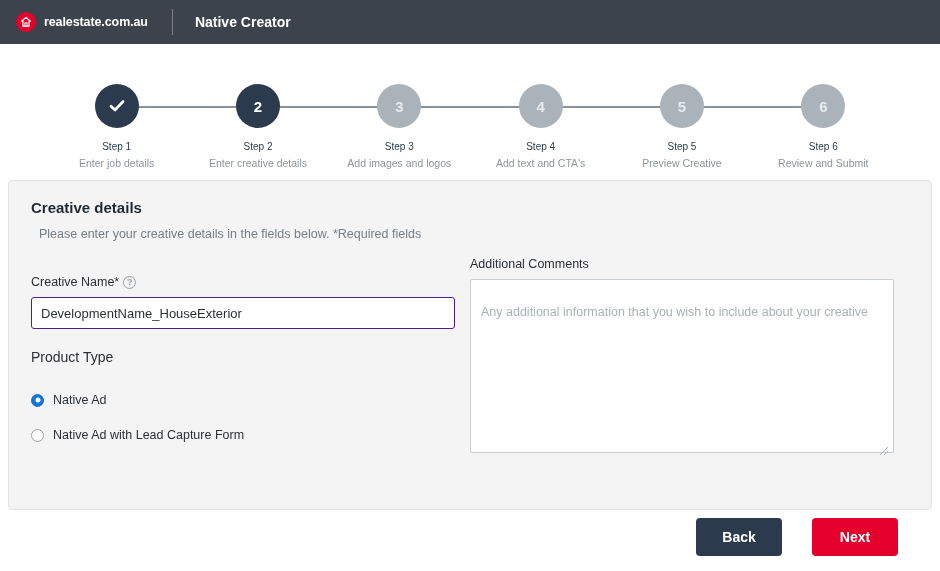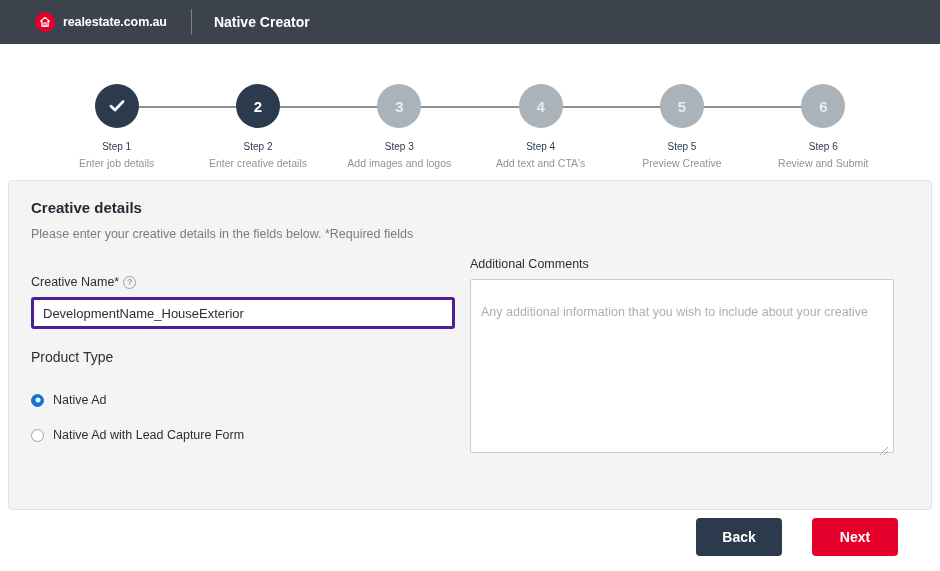--- a/index.html
+++ b/index.html
@@ -11,21 +11,21 @@
     overflow: hidden;
     position: relative;
   }
 
   
   .header {
     height: 44px;
     background: #3c434c;
     display: flex;
     align-items: center;
-    padding-left: 35px;
+    padding-left: 16px;
   }
   .brand { display:flex; align-items:center; gap:8px; }
   .logo-badge {
     width: 20px; height: 20px; border-radius: 50%;
     background: #e4002b;
     display:flex; align-items:center; justify-content:center;
   }
   .brand-name {
     color:#ffffff; font-size:12.5px; font-weight:bold; letter-spacing:-0.1px;
   }
@@ -70,42 +70,42 @@
     left:8px; top:180px; width:924px; height:330px;
     background:#f4f4f4;
     border:1px solid #e3e3e3;
     border-radius:4px;
   }
   .panel-title {
     position:absolute; left:22px; top:18px;
     font-size:15px; font-weight:bold; color:#1f2933;
   }
   .panel-sub {
-    position:absolute; left:22px; top:46px;
+    position:absolute; left:30px; top:46px;
     font-size:12.5px; color:#757d85;
   }
 
   
   .col-left { position:absolute; left:22px; top:94px; width:430px; }
   .col-right { position:absolute; left:461px; top:76px; width:424px; }
 
   .field-label {
     font-size:12.5px; color:#2b3036; margin-bottom:8px;
     display:flex; align-items:center; gap:4px;
   }
   .help-icon {
     display:inline-flex; align-items:center; justify-content:center;
     width:13px; height:13px; border-radius:50%;
     border:1px solid #9aa1a8; color:#9aa1a8;
     font-size:9px; line-height:1; font-weight:bold;
   }
 
   .text-input {
     width:424px; height:32px;
-    border:3px solid #4c1d95;
+    border:1px solid #4c1d95;
     border-radius:3px;
     background:#ffffff;
     font-family:"Liberation Sans", sans-serif;
     font-size:13px; color:#2b3036;
     padding: 0 9px;
     outline:none;
   }
 
   .group-label {
     font-size:14px; color:#2b3036;

